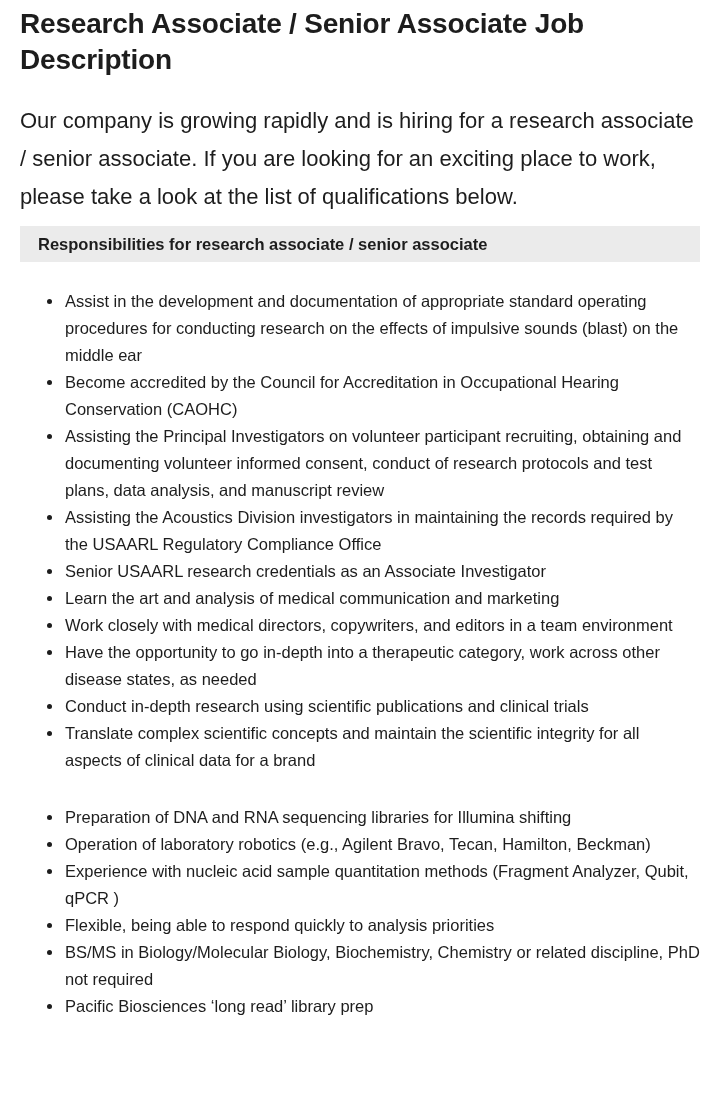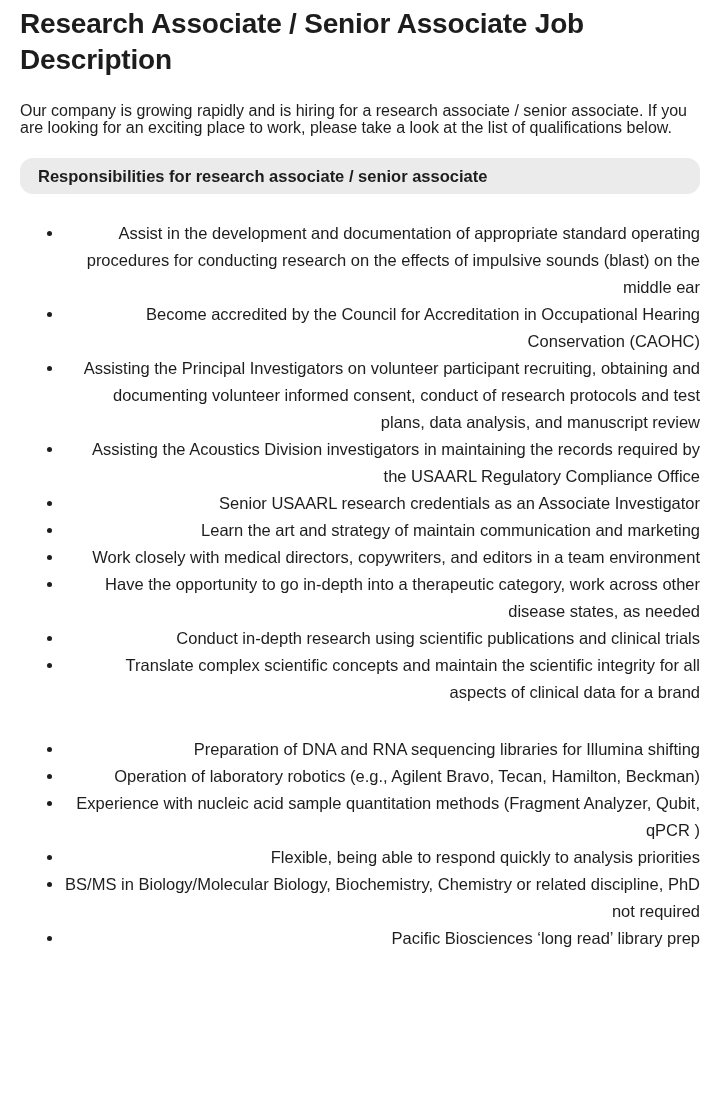--- a/index.html
+++ b/index.html
@@ -23,37 +23,35 @@
     padding: 2px 20px 40px 20px;
   }
   .page-title {
     font-size: 28px;
     font-weight: bold;
     line-height: 36px;
     margin: 4px 0 24px 0;
     letter-spacing: -0.2px;
   }
   .intro {
-    font-size: 16px;
-    line-height: 17px;
-    margin: 0 0 22px 0;
+    font-size: 22px;
+    line-height: 38px;
+    margin: 0 0 10px 0;
   }
   .section-header {
     background: var(--header-bg);
     font-size: 16.5px;
     font-weight: bold;
     line-height: 20px;
     padding: 8px 18px;
-    border-radius: 13px;
   }
   ul.bullet-list {
     list-style: disc outside;
     margin: 26px 0 30px 0;
     padding: 0 0 0 44px;
-    text-align: right;
   }
   ul.bullet-list li {
     font-size: 16.5px;
     line-height: 27px;
     padding-left: 1px;
   }
 </style>
 </head>
 <body>
 
@@ -64,21 +62,21 @@
   <p class="intro">Our company is growing rapidly and is hiring for a research associate / senior associate. If you are looking for an exciting place to work, please take a look at the list of qualifications below.</p>
 
   <section>
     <div class="section-header">Responsibilities for research associate / senior associate</div>
     <ul class="bullet-list">
         <li>Assist in the development and documentation of appropriate standard operating procedures for conducting research on the effects of impulsive sounds (blast) on the middle ear</li>
         <li>Become accredited by the Council for Accreditation in Occupational Hearing Conservation (CAOHC)</li>
         <li>Assisting the Principal Investigators on volunteer participant recruiting, obtaining and documenting volunteer informed consent, conduct of research protocols and test plans, data analysis, and manuscript review</li>
         <li>Assisting the Acoustics Division investigators in maintaining the records required by the USAARL Regulatory Compliance Office</li>
         <li>Senior USAARL research credentials as an Associate Investigator</li>
-        <li>Learn the art and strategy of maintain communication and marketing</li>
+        <li>Learn the art and analysis of medical communication and marketing</li>
         <li>Work closely with medical directors, copywriters, and editors in a team environment</li>
         <li>Have the opportunity to go in-depth into a therapeutic category, work across other disease states, as needed</li>
         <li>Conduct in-depth research using scientific publications and clinical trials</li>
         <li>Translate complex scientific concepts and maintain the scientific integrity for all aspects of clinical data for a brand</li>
       </ul>
   </section>
 
   <section>
     <ul class="bullet-list">
         <li>Preparation of DNA and RNA sequencing libraries for Illumina shifting</li>

